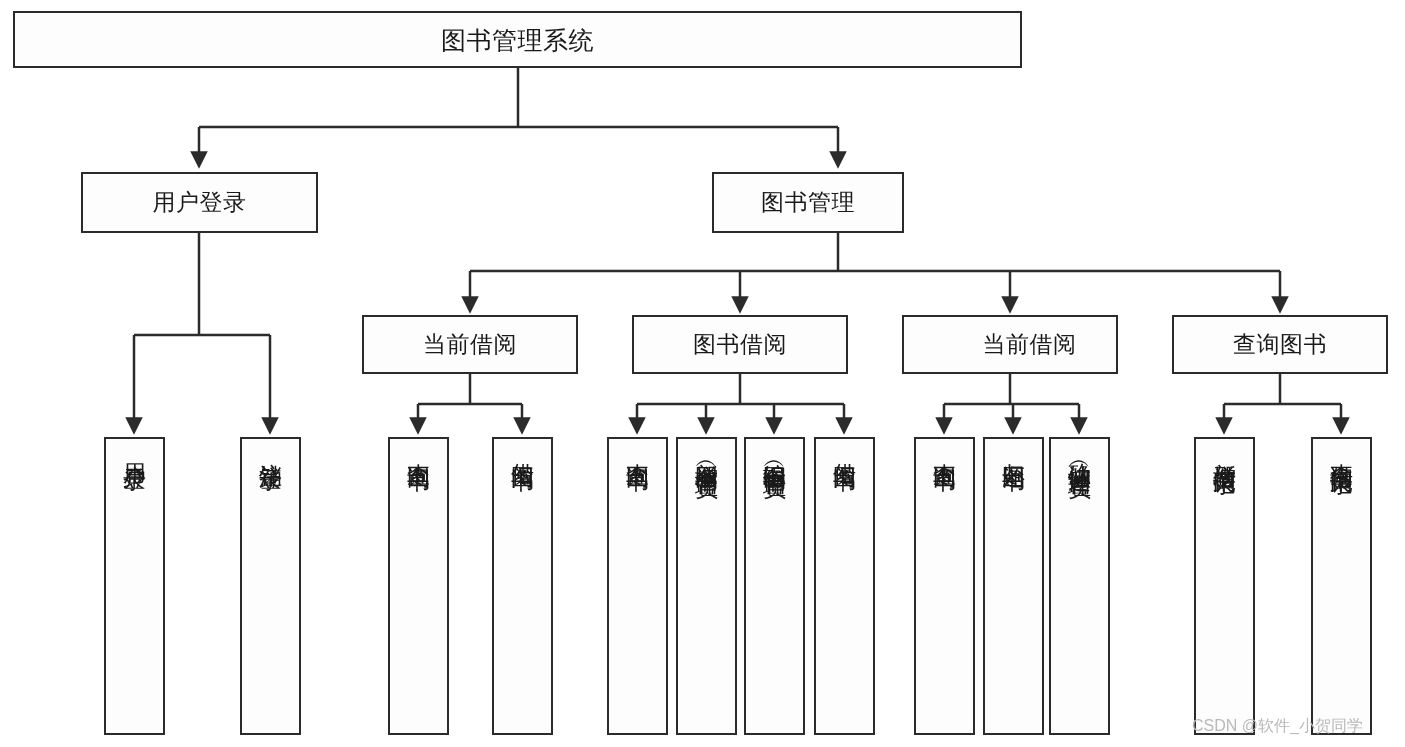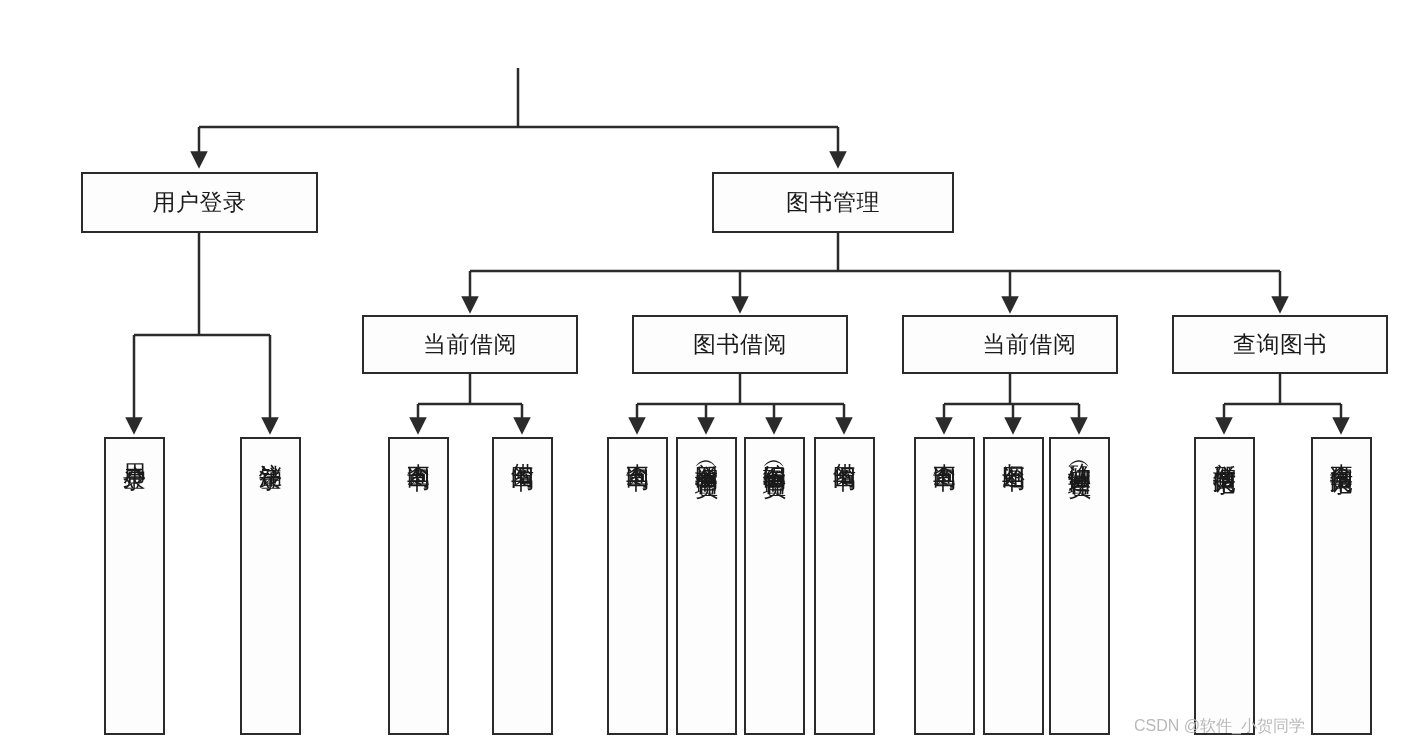--- a/index.html
+++ b/index.html
@@ -120,26 +120,29 @@
       <path d="M 1079 404 L 1079 426" marker-end="url(#arrow)"></path>
 
       <path d="M 1280 374 L 1280 404"></path>
       <path d="M 1224 404 L 1341 404"></path>
       <path d="M 1224 404 L 1224 426" marker-end="url(#arrow)"></path>
       <path d="M 1341 404 L 1341 426" marker-end="url(#arrow)"></path>
 
     </g>
   </svg>
 
+  <div class="node horizontal root" style="left:13px; top:11px; width:1009px; height:57px;">
+    <span class="node-label">图书管理系统</span>
+  </div>
 
   <div class="node horizontal" style="left:81px; top:172px; width:237px; height:61px;">
     <span class="node-label">用户登录</span>
   </div>
 
-  <div class="node horizontal" style="left:712px; top:172px; width:242px; height:61px;">
+  <div class="node horizontal" style="left:712px; top:172px; width:192px; height:61px;">
     <span class="node-label">图书管理</span>
   </div>
 
   <div class="node horizontal" style="left:362px; top:315px; width:216px; height:59px;">
     <span class="node-label">当前借阅</span>
   </div>
 
   <div class="node horizontal" style="left:632px; top:315px; width:216px; height:59px;">
     <span class="node-label">图书借阅</span>
   </div>
@@ -197,15 +200,15 @@
   </div>
 
   <div class="node vertical" style="left:1194px; top:437px; width:61px; height:298px;">
     <span class="node-label">新增借阅记录</span>
   </div>
 
   <div class="node vertical" style="left:1311px; top:437px; width:61px; height:298px;">
     <span class="node-label">查询借阅记录</span>
   </div>
 
-  <div class="watermark" style="left:1134px; top:716px;">CSDN @软件_小贺同学</div>
+  <div class="watermark" style="left:1192px; top:716px;">CSDN @软件_小贺同学</div>
 
 </div>
 
 </body></html>

